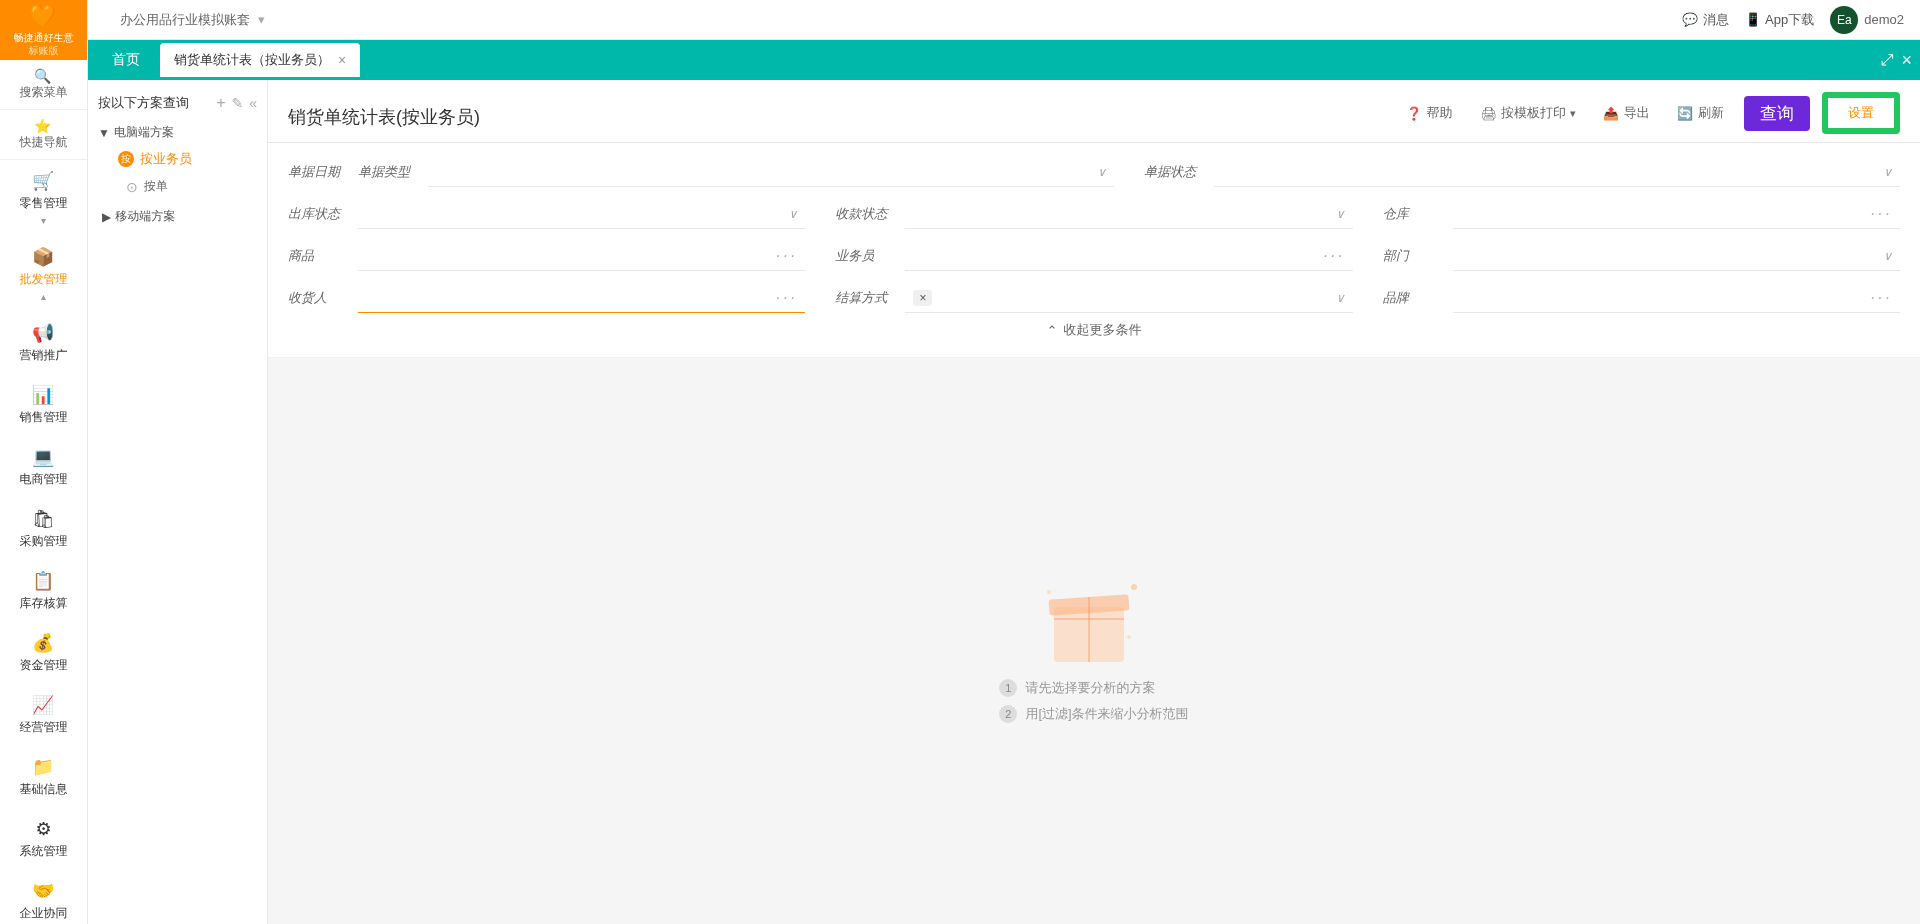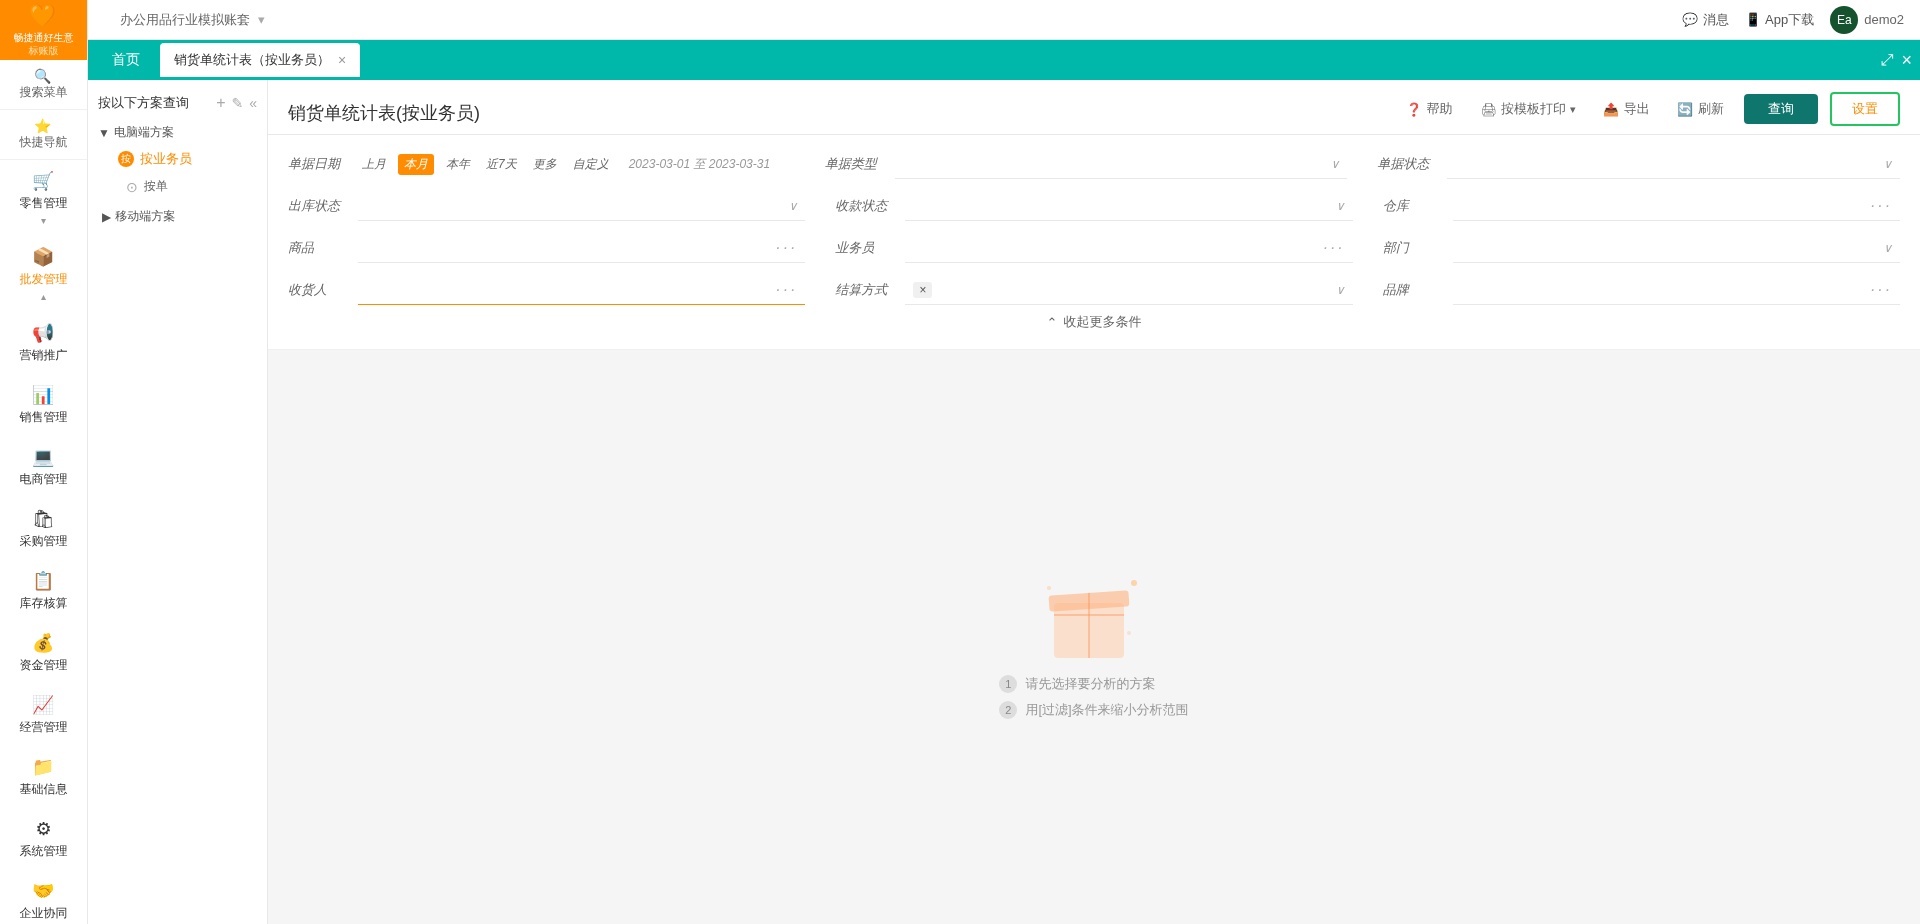--- a/index.html
+++ b/index.html
@@ -293,32 +293,32 @@
       display: flex;
       align-items: center;
       gap: 4px;
       color: #666;
       font-size: 13px;
       cursor: pointer;
       padding: 4px 8px;
       border-radius: 4px;
     }
     .btn-primary {
-      background: #0f766e;
+      background: #6d28d9;
       color: #fff;
       border: none;
-      padding: 6px 24px;
+      padding: 6px 16px;
       border-radius: 4px;
       cursor: pointer;
-      font-size: 13px;
+      font-size: 17px;
     }
     .btn-secondary {
       background: #fff;
       color: #ff8c00;
-      border: 2px solid #22c55e;
+      border: 6px solid #22c55e;
       padding: 6px 20px;
       border-radius: 4px;
       cursor: pointer;
       font-size: 13px;
     }
 
     
     .filter-area {
       background: #fff;
       padding: 14px 20px;
@@ -620,31 +620,20 @@
           </div>
           <button class="btn-primary">查询</button>
           <button class="btn-secondary">设置</button>
         </div>
       </div>
 
       <div class="filter-area">
 
         <div class="filter-row">
           <div class="filter-label">单据日期</div>
-          <div style="flex:1;margin-right:30px;">
-            <div class="date-tabs">
-              <span class="date-tab">上月</span>
-              <span class="date-tab active">本月</span>
-              <span class="date-tab">本年</span>
-              <span class="date-tab">近7天</span>
-              <span class="date-tab">更多</span>
-              <span class="date-tab">自定义</span>
-              <span class="date-range">2023-03-01 至 2023-03-31</span>
-            </div>
-          </div>
           <div class="filter-label">单据类型</div>
           <div class="filter-control">
             <span class="control-arrow">∨</span>
           </div>
           <div class="filter-label">单据状态</div>
           <div class="filter-control" style="margin-right:0;">
             <span class="control-arrow">∨</span>
           </div>
         </div>
 

